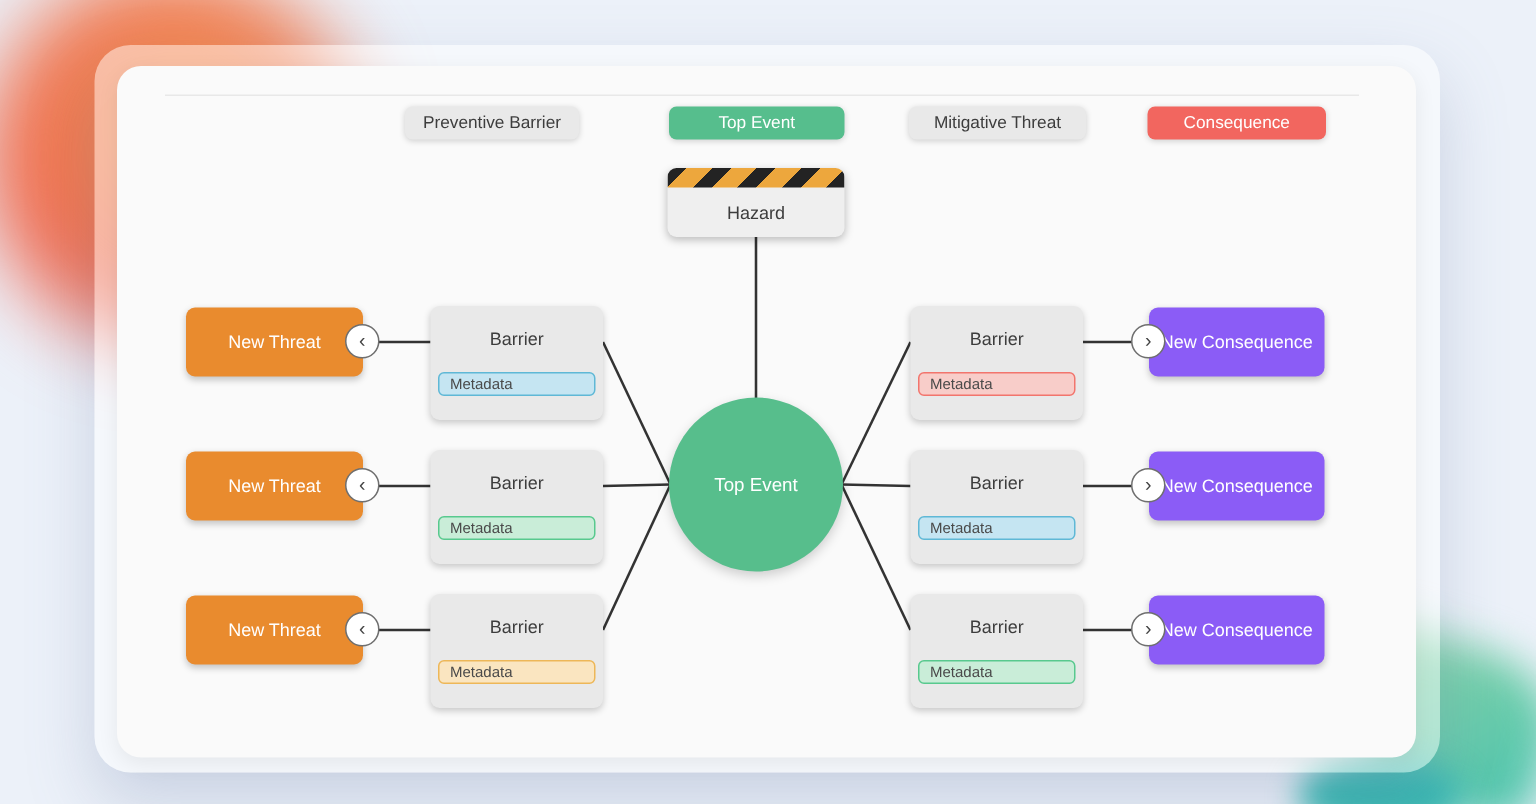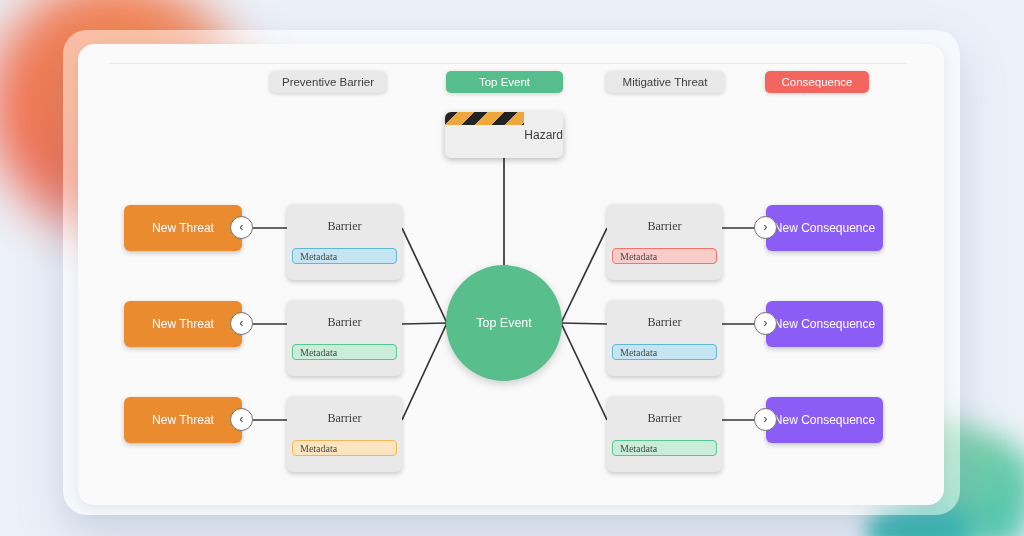--- a/index.html
+++ b/index.html
@@ -64,21 +64,21 @@
   .fill-orange { background:#e98b2e; color:#fff; }
   .fill-green  { background:#56be8d; color:#fff; }
   .fill-red    { background:#f2665f; color:#fff; }
   .fill-gray   { background:#e9e9e9; color:#3d3d3d; }
 
   
   .hazard {
     left:367px; top:68px; width:118px; height:46px;
     background:#efefef; border-radius:6px; overflow:hidden;
     box-shadow:0 2px 6px rgba(0,0,0,0.25);
-    display:flex; flex-direction:row;
+    display:flex; flex-direction:column;
   }
   .hazard-tape {
     height:13px; width:100%;
     background:repeating-linear-gradient(135deg,#232323 0 9px,#eda73d 9px 21px);
   }
   .hazard-body { flex:1; display:flex; align-items:center; justify-content:center;
                  font-size:12px; color:#3d3d3d; }
 
   
   .top-event-circle {
@@ -91,21 +91,21 @@
 
   
   .threat-box { left:46px; width:118px; height:46px; background:#e98b2e; color:#fff; cursor:pointer; }
   .consequence-box { left:688px; width:117px; height:46px; background:#8b5cf6; color:#fff; cursor:pointer; }
 
   
   .barrier-card {
     position:absolute; width:115px; height:76px;
     background:#e9e9e9; border-radius:6px;
     box-shadow:0 2px 5px rgba(0,0,0,0.2);
-    display:flex; flex-direction:column; cursor:pointer;font-family:Liberation Serif, serif;
+    display:flex; flex-direction:column; cursor:pointer;
   }
   .barrier-title { height:44px; display:flex; align-items:center; justify-content:center;
                    font-size:12px; color:#3d3d3d; }
   .metadata-chip {
     margin:0 5px 6px 5px; height:16px; border-radius:4px;
     border:1.5px solid; display:flex; align-items:center;
     padding-left:7px; font-size:10px; color:#4a4a4a;
   }
   .metadata-chip[data-color="blue"]   { background:#c5e5f2; border-color:#5fb8d6; }
   .metadata-chip[data-color="green"]  { background:#c9edd8; border-color:#58c98e; }
@@ -172,21 +172,21 @@
 
     <div class="node legend-pill fill-gray" style="left:192px;width:116px;">
       <span class="flat-label">Preventive Barrier</span>
     </div>
     <div class="node legend-pill fill-green" style="left:368px;width:117px;">
       <span class="flat-label">Top Event</span>
     </div>
     <div class="node legend-pill fill-gray" style="left:528px;width:118px;">
       <span class="flat-label">Mitigative Threat</span>
     </div>
-    <div class="node legend-pill fill-red" style="left:687px;width:104px;align-items:center;">
+    <div class="node legend-pill fill-red" style="left:687px;width:119px;align-items:center;">
       <span class="flat-label">Consequence</span>
     </div>
 
     <div class="hazard" style="position:absolute;">
       <div class="hazard-tape"></div>
       <div class="hazard-body">Hazard</div>
     </div>
 
     <div class="top-event-circle">
       <span class="flat-label">Top Event</span>

